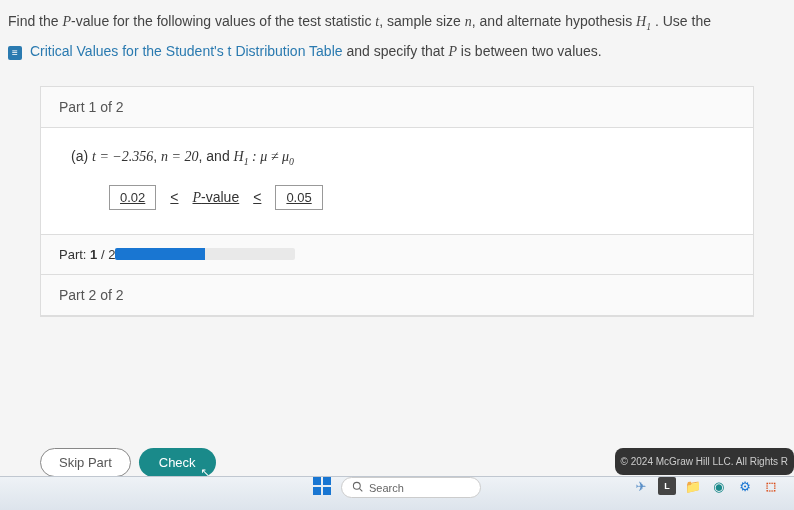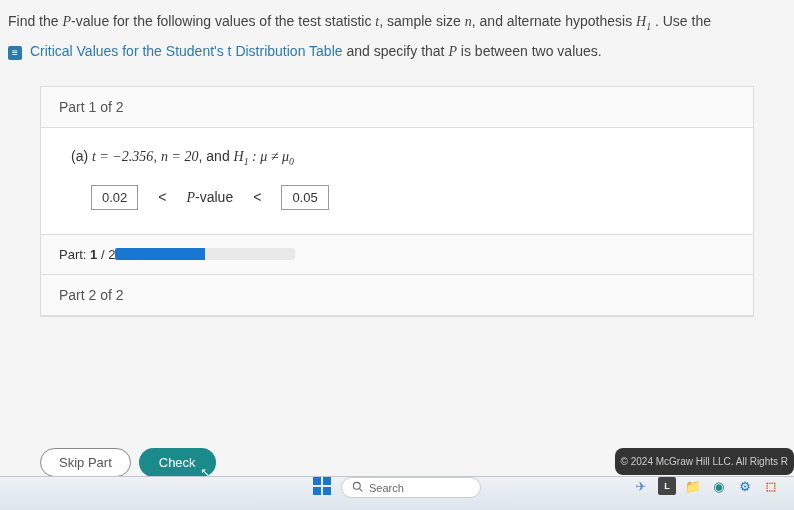--- a/index.html
+++ b/index.html
@@ -57,25 +57,26 @@
     }
     .part-body {
       padding: 20px 30px 24px 30px;
       font-size: 14px;
       color: #333;
     }
     .question-line {
       margin-bottom: 18px;
     }
     .answer-line {
-      margin-left: 20px;
-      display: flex;
-      align-items: center;
-      gap: 20px;
-      font-size: 14px;
+      margin-left: 38px;
+      display: flex;
+      align-items: center;
+      gap: 14px;
+      font-size: 14px;
+      text-decoration: underline;
     }
     .answer-box {
       display: inline-block;
       border: 1px solid #999;
       padding: 4px 10px;
       min-width: 46px;
       text-align: center;
       background: #fff;
       font-size: 13px;
     }

